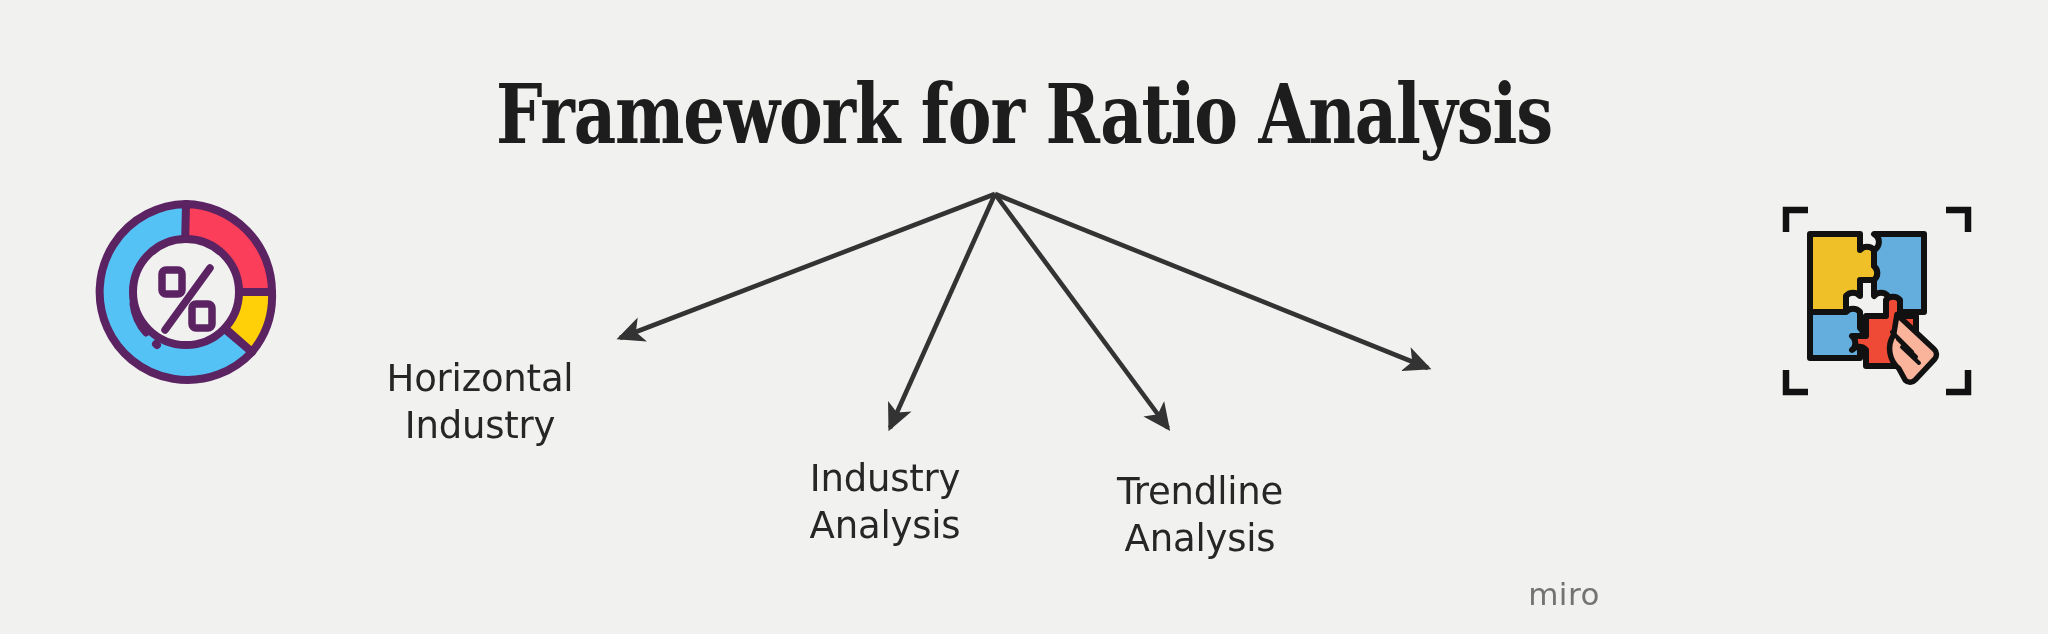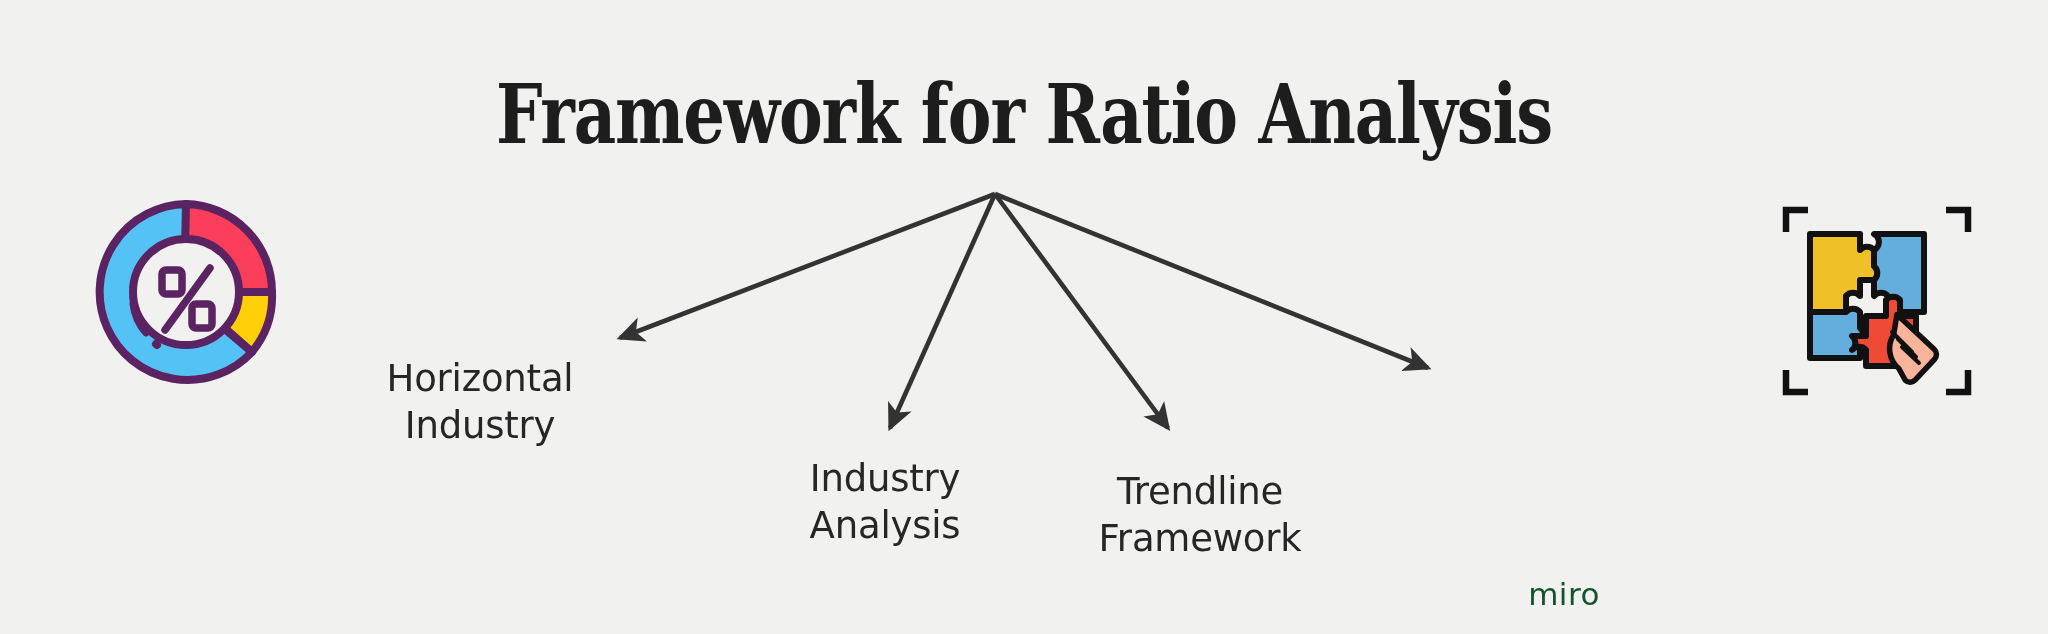--- a/index.html
+++ b/index.html
@@ -73,21 +73,21 @@
     width: 190px;
     height: 190px;
   }
   .watermark {
     position: absolute;
     right: 20px;
     bottom: 22px;
     font-family: "DejaVu Sans", sans-serif;
     font-size: 31px;
     letter-spacing: 0.5px;
-    color: #14532d;
+    color: #737373;
     font-weight: 400;
   }
 </style>
 </head>
 <body>
 
 <div id="board">
 
   <div class="title">Framework for Ratio Analysis</div>
 
@@ -105,21 +105,21 @@
     </g>
   </svg>
 
   <div class="node-label" id="label-horizontal">Horizontal
 Industry</div>
 
   <div class="node-label" id="label-vertical">Industry
 Analysis</div>
 
   <div class="node-label" id="label-trendline">Trendline
-Framework</div>
+Analysis</div>
 
 
   <svg class="icon-left" viewBox="0 0 200 200" width="200" height="200">
 
     <path d="M100 12 A88 88 0 1 0 166 160 L104 108 Z" fill="#55c2f5" stroke="#5b2362" stroke-width="8" stroke-linejoin="round"></path>
 
     <path d="M100 12 A88 88 0 0 1 186 100 L98 100 Z" fill="#fb3e59" stroke="#5b2362" stroke-width="8" stroke-linejoin="round"></path>
 
     <path d="M186 100 A88 88 0 0 1 166 160 L98 100 Z" fill="#ffd008" stroke="#5b2362" stroke-width="8" stroke-linejoin="round"></path>
 

